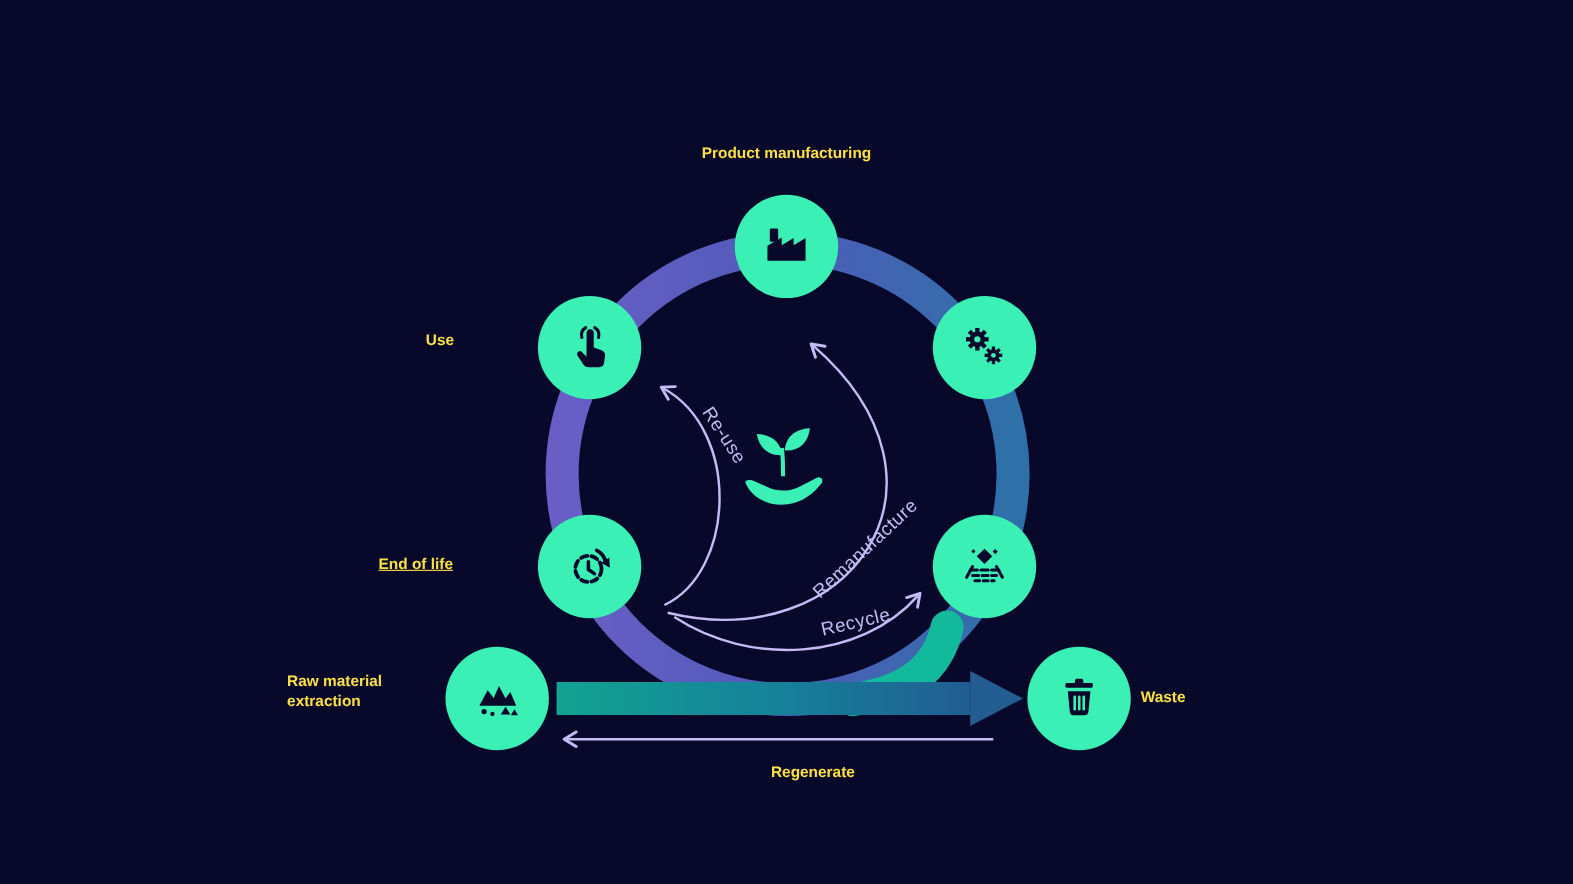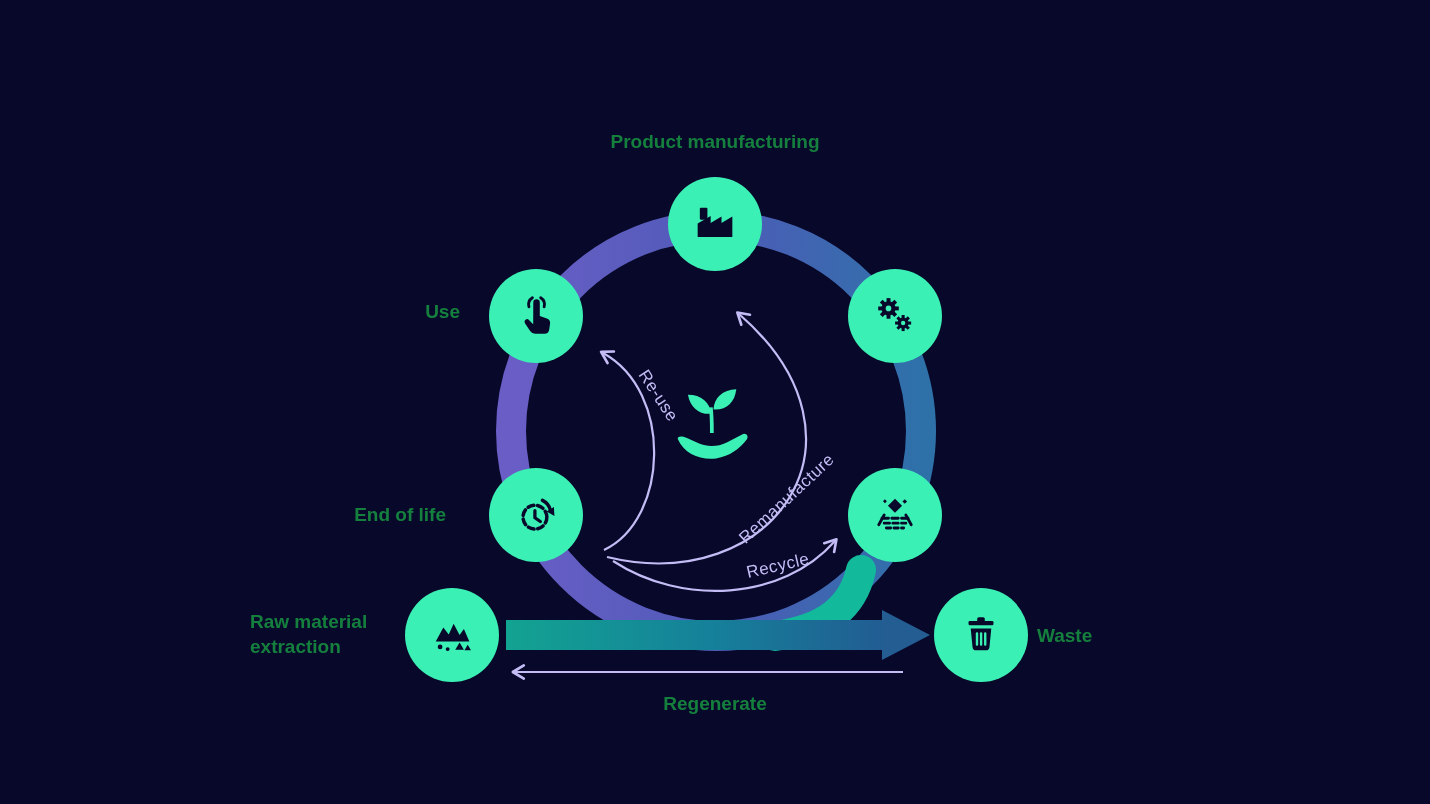--- a/index.html
+++ b/index.html
@@ -33,28 +33,28 @@
   }
   .node svg { display: block; }
   .center-icon {
     position: absolute;
     left: 663px;
     top: 384px;
     z-index: 2;
   }
   .label {
     position: absolute;
-    color: #15803d;
+    color: #fde047;
     font-weight: bold;
-    font-size: 19px;
+    font-size: 14px;
     line-height: 1.3;
     z-index: 4;
   }
   .label.centered { transform: translateX(-50%); white-space: nowrap; }
-  .label.right { text-align: right; }
+  .label.right { text-align: center; }
   .flow-label {
     position: absolute;
     color: #c3bcf5;
     font-size: 17px;
     font-weight: 400;
     white-space: nowrap;
     z-index: 4;
     letter-spacing: 0.5px;
   }
   
@@ -62,25 +62,25 @@
   #node-use        { left: 489px; top: 269px; }
   #node-parts      { left: 848px; top: 269px; }
   #node-endoflife  { left: 489px; top: 468px; }
   #node-material   { left: 848px; top: 468px; }
   #node-raw        { left: 405px; top: 588px; }
   #node-waste      { left: 934px; top: 588px; }
   
   #label-product    { left: 715px; top: 130px; }
   #label-use        { left: 340px; top: 300px; width: 120px; }
   #label-parts      { left: 966px; top: 288px; width: 155px; }
-  #label-endoflife  { left: 286px; top: 503px; width: 160px; }
+  #label-endoflife  { left: 298px; top: 503px; width: 160px; text-decoration: underline; }
   #label-material   { left: 966px; top: 487px; width: 155px; }
-  #label-raw        { left: 250px; top: 610px; width: 140px; }
+  #label-raw        { left: 261px; top: 610px; width: 140px; }
   #label-waste      { left: 1037px; top: 624px; }
-  #label-regenerate { left: 715px; top: 692px; }
+  #label-regenerate { left: 739px; top: 692px; }
   
   #flow-reuse         { left: 658px; top: 396px; transform: translate(-50%,-50%) rotate(57deg); }
   #flow-remanufacture { left: 787px; top: 499px; transform: translate(-50%,-50%) rotate(-43deg); }
   #flow-recycle       { left: 778px; top: 566px; transform: translate(-50%,-50%) rotate(-13deg); }
 </style>
 </head>
 <body>
 
 <div id="stage">
 

